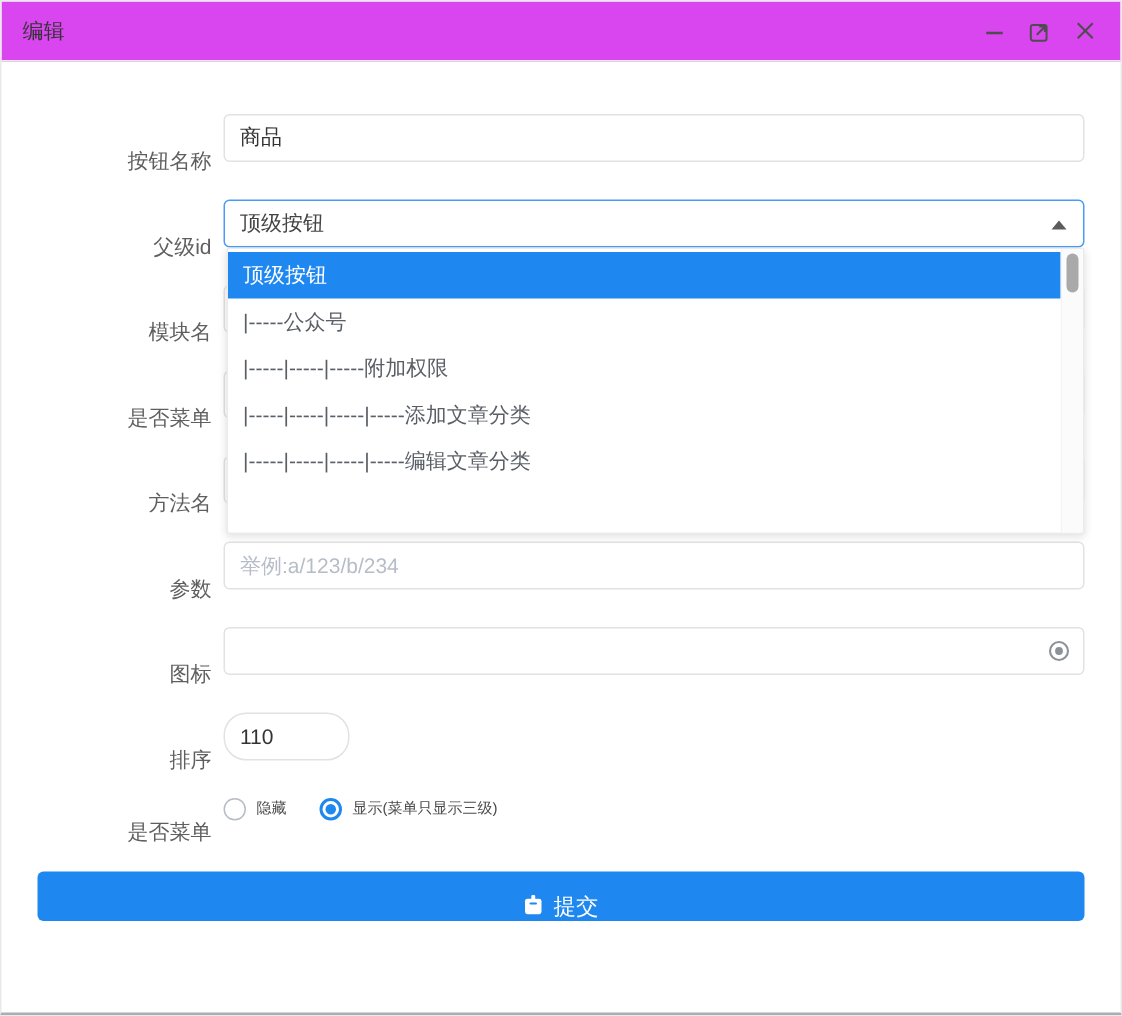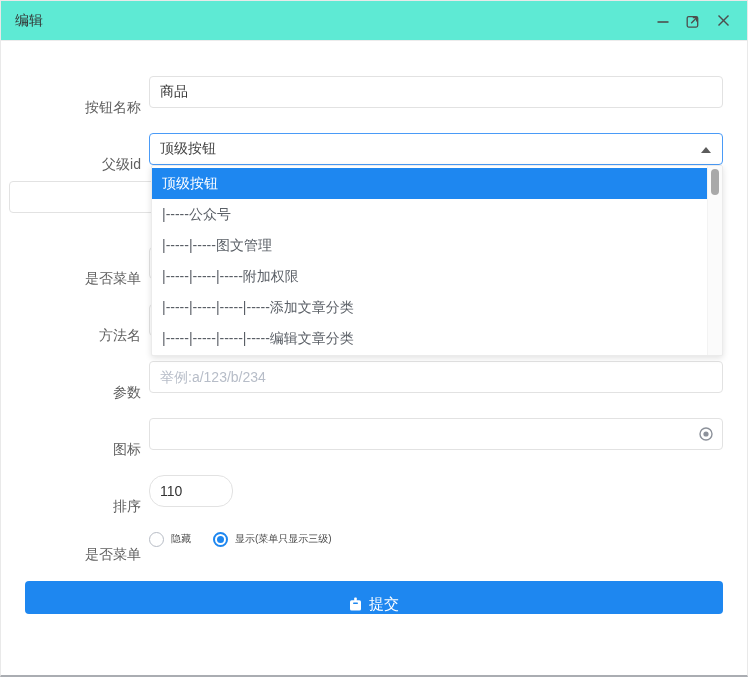--- a/index.html
+++ b/index.html
@@ -7,21 +7,21 @@
   body { font-family: "Liberation Sans", "DejaVu Sans", sans-serif; }
 
   .window {
     position: relative; width: 748px; height: 677px; background: #fff;
     border: 1px solid #e9e9e9; border-bottom: 2px solid #aaadb2; overflow: hidden;
   }
 
   
   .titlebar {
     position: absolute; top: 0; left: 0; right: 0; height: 40px;
-    background: #5eead4; border-bottom: 1px solid #ececec;
+    background: #d946ef; border-bottom: 1px solid #ececec;
     display: flex; align-items: center;
   }
   .titlebar-title { margin-left: 14px; font-size: 14px; color: #333; }
   .titlebar-controls { margin-left: auto; display: flex; align-items: center; gap: 14px; padding-right: 16px; }
   .win-btn { width: 16px; height: 16px; display: flex; align-items: center; justify-content: center; cursor: pointer; }
   .win-btn svg { display: block; }
 
   
   .row { position: absolute; left: 0; display: flex; align-items: center; }
   .label {
@@ -142,20 +142,21 @@
     <div class="label">父级id</div>
     <div class="field">
       <div class="select-box">
         <span class="select-value">顶级按钮</span>
         <span class="select-arrow"></span>
       </div>
     </div>
   </div>
 
   <div class="row" style="top:180px;">
+    <div class="label">模块名</div>
     <div class="field">
       <input class="text-input" type="text" value="" style="">
     </div>
   </div>
 
   <div class="row" style="top:237px;">
     <div class="label">是否菜单</div>
     <div class="field">
       <input class="text-input" type="text" value="" style="">
     </div>
@@ -220,21 +221,20 @@
         <rect x="5.2" y="0.6" width="2.6" height="3.4" rx="0.8" fill="#fff"></rect>
         <rect x="4" y="5.6" width="5" height="1.4" rx="0.7" fill="#1e87f0"></rect>
       </svg>
     </span>
     <span>提交</span>
   </button>
 
   <div class="dropdown">
     <div class="dd-option selected">顶级按钮</div>
     <div class="dd-option">|-----公众号</div>
-    <div class="dd-option">|-----|-----图文管理</div>
     <div class="dd-option">|-----|-----|-----附加权限</div>
     <div class="dd-option">|-----|-----|-----|-----添加文章分类</div>
     <div class="dd-option">|-----|-----|-----|-----编辑文章分类</div>
     <div class="dd-scrollbar">
       <div class="dd-thumb"></div>
     </div>
   </div>
 
 </div>
 

